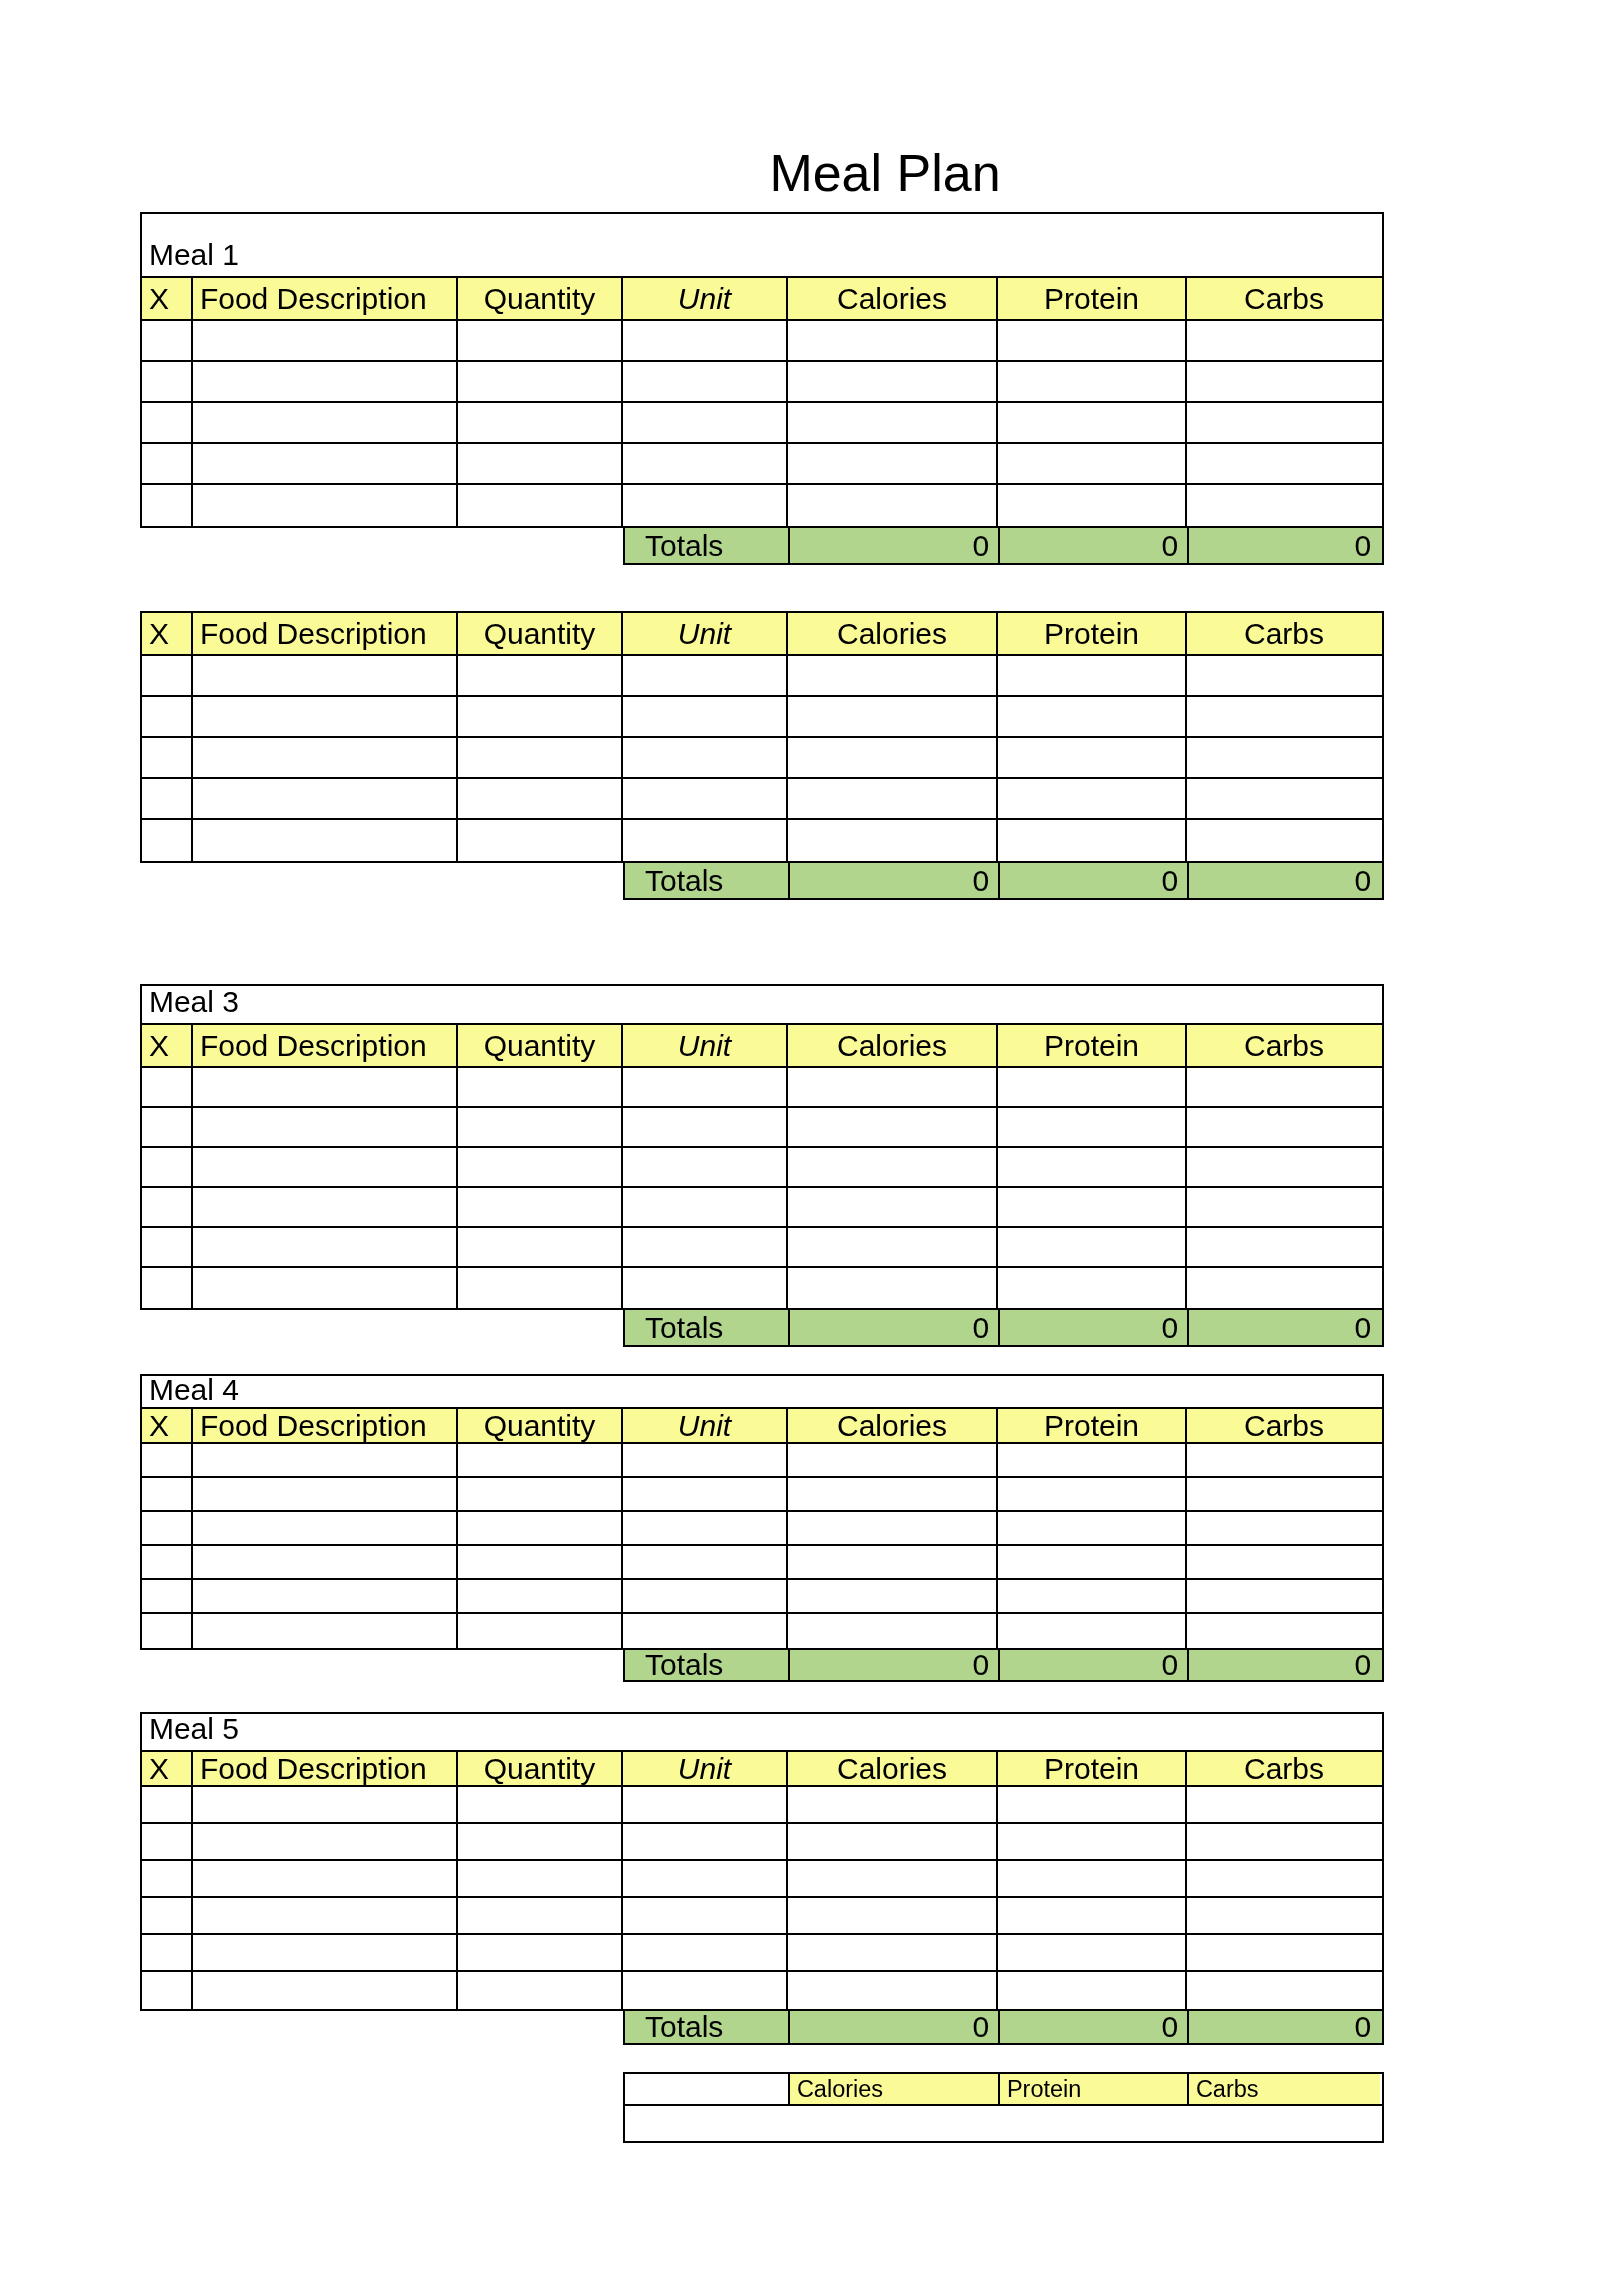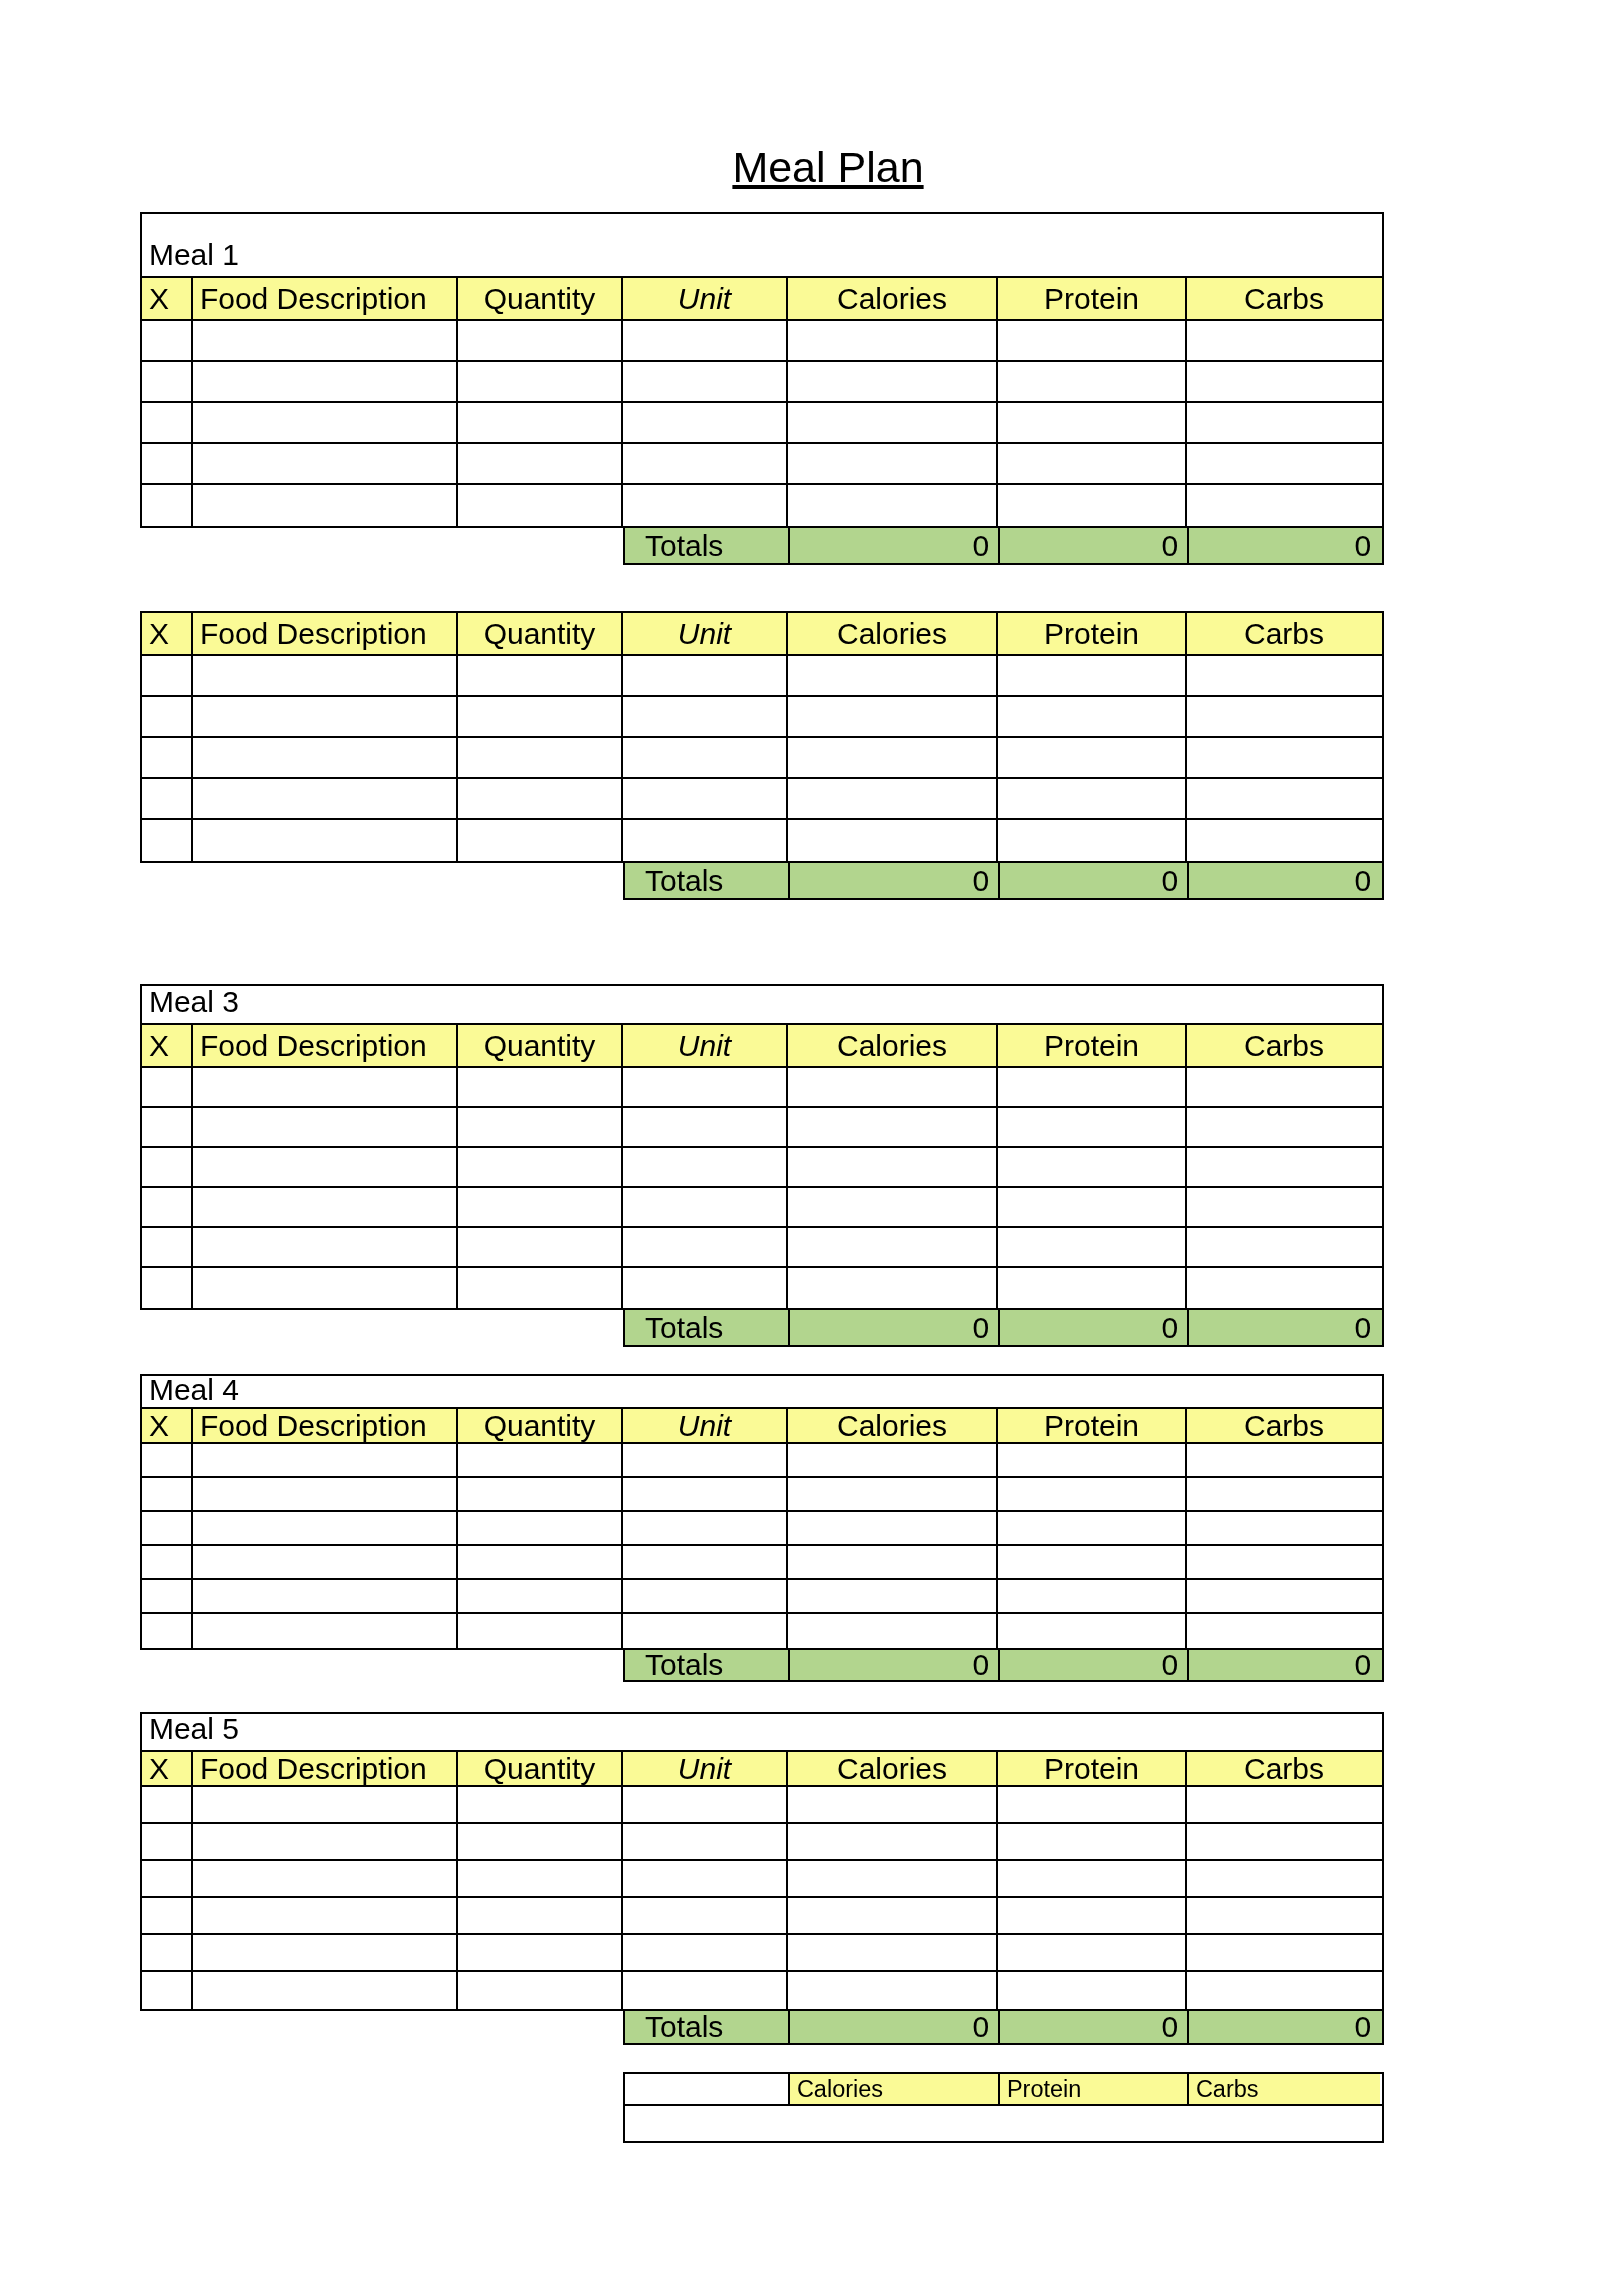--- a/index.html
+++ b/index.html
@@ -5,23 +5,23 @@
 <style>
   * { box-sizing: border-box; margin: 0; padding: 0; }
   html, body { background: #ffffff; }
   body {
     width: 1621px; height: 2293px;
     position: relative; overflow: hidden;
     font-family: "Liberation Sans", sans-serif;
     color: #000;
   }
   .title {
-    position: absolute; top: 143px; left: 828px;
+    position: absolute; top: 143px; left: 885px;
     transform: translateX(-50%);
-    font-size: 43px; font-weight: 400; white-space: nowrap; text-decoration: underline;
+    font-size: 52px; font-weight: 400; white-space: nowrap;
   }
   .section { position: absolute; left: 140px; width: 1244px; font-size: 30px; }
   .grid { border: 2.9px solid #000; background: #fff; }
   .lab {
     border-bottom: 2px solid #000;
     display: flex; align-items: flex-end;
     padding: 0 6.9px 3.9px 6.9px;
   }
   .hd { display: flex; background: #FAFA96; border-bottom: 2px solid #000; }
   .th, .td { border-right: 2px solid #000; display: flex; align-items: center; justify-content: center; overflow: hidden; }

